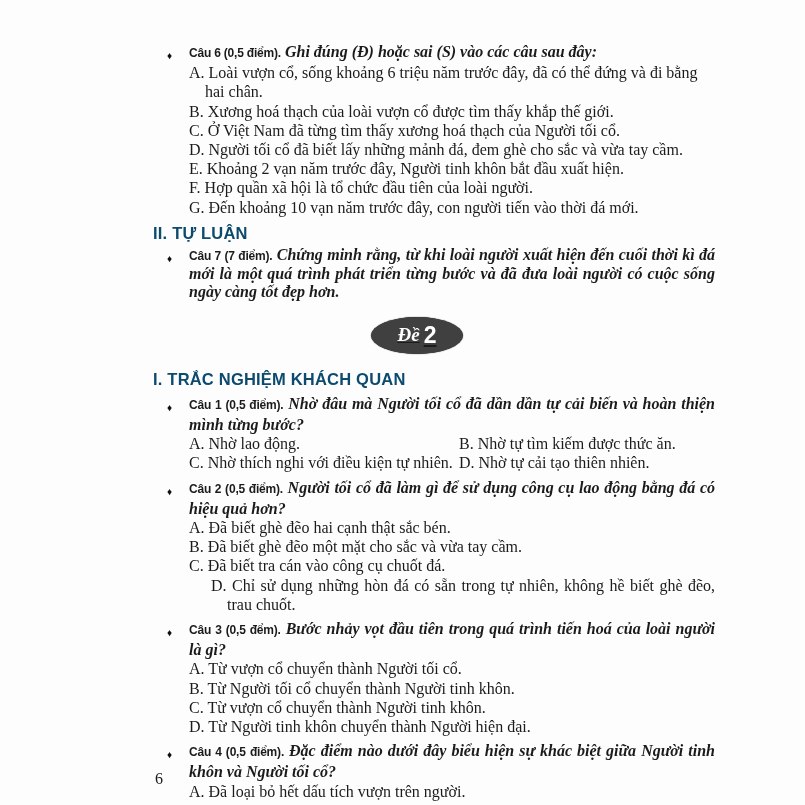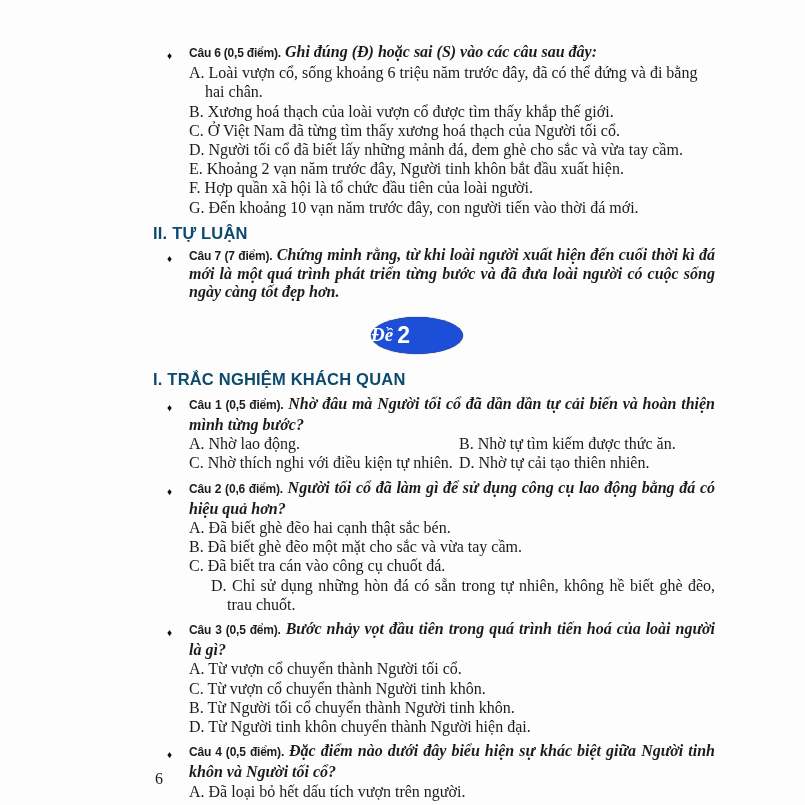--- a/index.html
+++ b/index.html
@@ -79,26 +79,27 @@
   .heading.trac-nghiem { margin-top: 15px; }
   .q7-wrap { margin-top: 3px; }
   .badge-row {
     margin-top: 16px;
     height: 37px;
   }
   .badge {
     margin-left: 218px;
     width: 92px;
     height: 37px;
-    background: #1d4ed8;
+    background: #404040;
     border-radius: 50%;
     display: flex;
     align-items: center;
-    justify-content: flex-start;
+    justify-content: center;
     box-shadow: 0 0 1px #000;
+    text-decoration: underline;
   }
   .badge .de {
     color: #ffffff;
     font-family: "Liberation Serif", serif;
     font-weight: bold;
     font-style: italic;
     font-size: 19px;
   }
   .badge .num {
     color: #ffffff;
@@ -160,39 +161,39 @@
   </p>
   <div class="options grid-options">
     <p class="option">A. Nhờ lao động.</p>
     <p class="option">B. Nhờ tự tìm kiếm được thức ăn.</p>
     <p class="option">C. Nhờ thích nghi với điều kiện tự nhiên.</p>
     <p class="option">D. Nhờ tự cải tạo thiên nhiên.</p>
   </div>
 
   <p class="question mt-q">
     <span class="bullet">♦</span>
-    <span class="qlabel">Câu 2 (0,6 điểm).</span>
+    <span class="qlabel">Câu 2 (0,5 điểm).</span>
     <span class="qprompt">Người tối cổ đã làm gì để sử dụng công cụ lao động bằng đá có hiệu quả hơn?</span>
   </p>
   <div class="options">
     <p class="option">A. Đã biết ghè đẽo hai cạnh thật sắc bén.</p>
     <p class="option">B. Đã biết ghè đẽo một mặt cho sắc và vừa tay cầm.</p>
     <p class="option">C. Đã biết tra cán vào công cụ chuốt đá.</p>
     <p class="option justify">D. Chỉ sử dụng những hòn đá có sẵn trong tự nhiên, không hề biết ghè đẽo, trau chuốt.</p>
   </div>
 
   <p class="question mt-q">
     <span class="bullet">♦</span>
     <span class="qlabel">Câu 3 (0,5 đểm).</span>
     <span class="qprompt">Bước nhảy vọt đầu tiên trong quá trình tiến hoá của loài người là gì?</span>
   </p>
   <div class="options">
     <p class="option">A. Từ vượn cổ chuyển thành Người tối cổ.</p>
+    <p class="option">B. Từ Người tối cổ chuyển thành Người tinh khôn.</p>
     <p class="option">C. Từ vượn cổ chuyển thành Người tinh khôn.</p>
-    <p class="option">B. Từ Người tối cổ chuyển thành Người tinh khôn.</p>
     <p class="option">D. Từ Người tinh khôn chuyển thành Người hiện đại.</p>
   </div>
 
   <p class="question mt-q">
     <span class="bullet">♦</span>
     <span class="qlabel">Câu 4 (0,5 điểm).</span>
     <span class="qprompt">Đặc điểm nào dưới đây biểu hiện sự khác biệt giữa Người tinh khôn và Người tối cổ?</span>
   </p>
   <div class="options">
     <p class="option">A. Đã loại bỏ hết dấu tích vượn trên người.</p>

